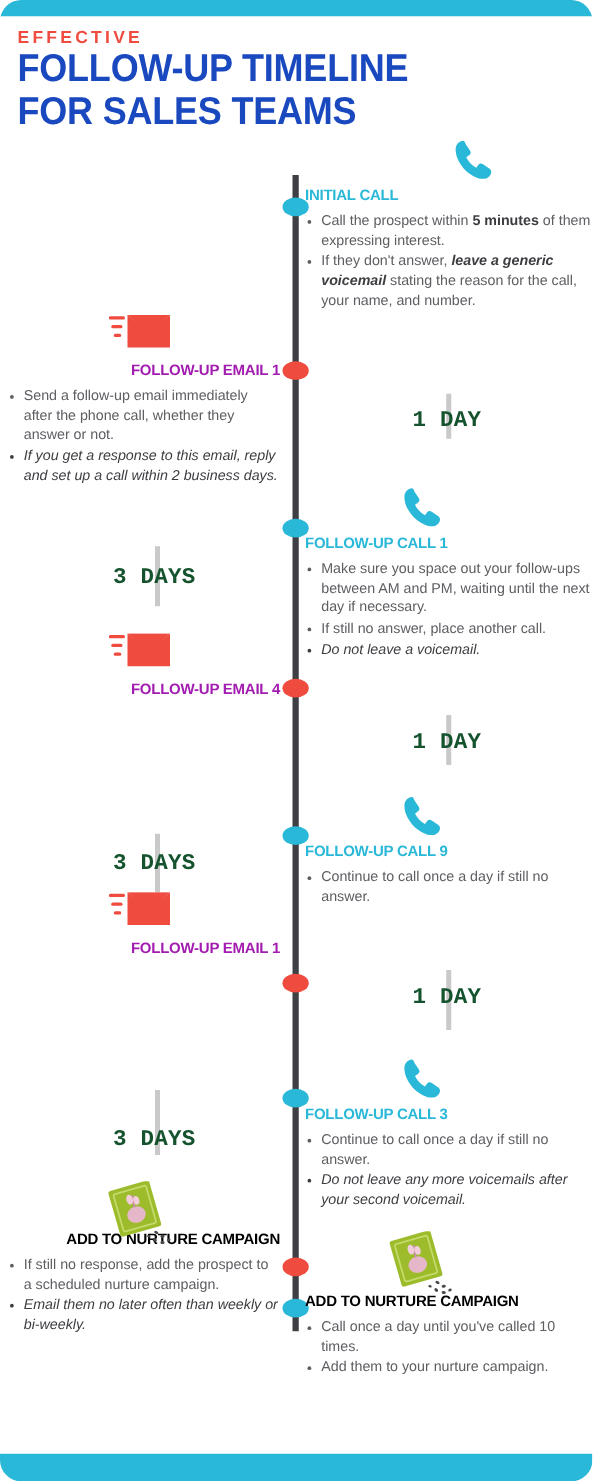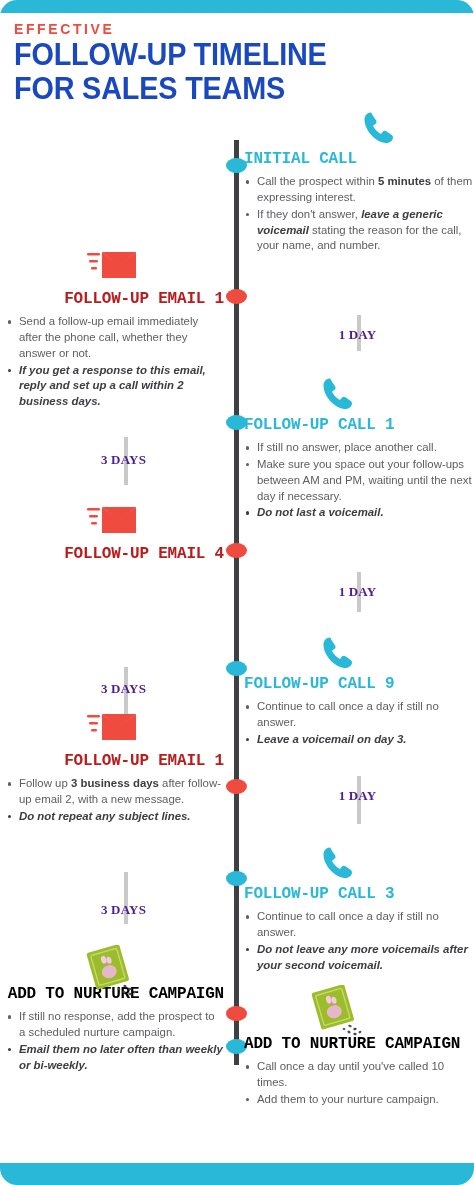--- a/index.html
+++ b/index.html
@@ -79,47 +79,47 @@
   .dot.red  { background: #ef4b3f; }
 
   
   .gap {
     position: absolute;
     width: 4px;
     background: #c9c9c9;
   }
   .gaplabel {
     position: absolute;
-    font-family: Liberation Serif, serif;
+    font-family: Liberation Mono, monospace;
     font-weight: bold;
-    font-size: 13px;
-    color: #4c1d95;
+    font-size: 18px;
+    color: #14532d;
     text-align: center;
     letter-spacing: 0.2px;
   }
 
   
   .block { position: absolute; }
   .block.left  { width: 218px; left: 6px;   text-align: left; }
   .block.right { width: 230px; left: 244px; text-align: left; }
 
   .icon-wrap { width: 100%; height: 40px; position: relative; }
   .icon-wrap.left  { text-align: center; }
   .icon-wrap.right { text-align: center; }
   .icon-wrap svg { display: inline-block; }
 
   .sec-title {
-    font-family: Liberation Mono, monospace;
+    font-family: Liberation Sans, sans-serif;
     font-weight: bold;
-    font-size: 16px;
+    font-size: 12px;
     line-height: 1.15;
     letter-spacing: -0.2px;
     margin-bottom: 6px;
   }
-  .sec-title.red   { color: #b91c1c; text-align: right; }
+  .sec-title.red   { color: #a21caf; text-align: right; }
   .sec-title.cyan  { color: #2ab8d8; }
   .sec-title.green { color: #000000; }
   .title-right-al  { text-align: right; }
 
   ul.bullets {
     list-style: none;
     margin: 0;
     padding: 0;
   }
   ul.bullets li {
@@ -135,21 +135,21 @@
     content: "";
     position: absolute;
     left: 2px;
     top: 6px;
     width: 3.2px;
     height: 3.2px;
     border-radius: 50%;
     background: #5d5d62;
   }
   ul.bullets li.em {
-    font-weight: bold;
+    font-weight: normal;
     font-style: italic;
     color: #3c3c41;
   }
   ul.bullets li.em::before { background: #3c3c41; }
   .b { font-weight: bold; color: #3c3c41; }
   .bi { font-weight: bold; font-style: italic; color: #3c3c41; }
 </style>
 </head>
 <body>
 
@@ -208,31 +208,31 @@
     <div class="sec-title red title-right-al">FOLLOW-UP EMAIL 1</div>
     <ul class="bullets">
       <li>Send a follow-up email immediately after the phone call, whether they answer or not.</li>
       <li class="em">If you get a response to this email, reply and set up a call within 2 business days.</li>
     </ul>
   </div>
 
   <div class="gap" style="left:124px; top:437px; height:48px"></div>
   <div class="gaplabel" style="left:66px; top:452px; width:115px">3 DAYS</div>
 
-  <div class="block right" style="top:376px">
+  <div class="block right" style="top:388px">
     <div class="icon-wrap right">
       <svg width="34" height="36" viewBox="0 0 34 36" style="margin-left:-42px">
         <path d="M8.5 2.5c-3 0-6 3-6 7 0 10.5 10.5 22 20.5 23.5 4.5.7 8-2.5 8-5.5 0-1.3-.5-2-1.6-2.8l-5-3.4c-1.5-1-2.9-.6-3.8.6l-1.6 2.2c-3.5-1.8-6.5-5-8-8.4l2.3-1.6c1.3-.9 1.7-2.3.7-3.8l-3.4-5C9.8 3 9.4 2.5 8.5 2.5z" fill="#2ab8d8"></path>
       </svg>
     </div>
     <div class="sec-title cyan">FOLLOW-UP CALL 1</div>
     <ul class="bullets">
+      <li>Make sure you space out your follow-ups between AM and PM, waiting until the next day if necessary.</li>
       <li>If still no answer, place another call.</li>
-      <li>Make sure you space out your follow-ups between AM and PM, waiting until the next day if necessary.</li>
-      <li class="em">Do not last a voicemail.</li>
+      <li class="em">Do not leave a voicemail.</li>
     </ul>
   </div>
 
   <div class="gap" style="left:357px; top:572px; height:40px"></div>
   <div class="gaplabel" style="left:300px; top:584px; width:115px">1 DAY</div>
 
   <div class="block left" style="top:505px">
     <div class="icon-wrap left">
       <svg width="50" height="32" viewBox="0 0 50 32" style="margin-right:6px">
         <g fill="#ef4b3f">
@@ -253,45 +253,40 @@
 
   <div class="block right" style="top:635px">
     <div class="icon-wrap right">
       <svg width="34" height="36" viewBox="0 0 34 36" style="margin-left:-42px">
         <path d="M8.5 2.5c-3 0-6 3-6 7 0 10.5 10.5 22 20.5 23.5 4.5.7 8-2.5 8-5.5 0-1.3-.5-2-1.6-2.8l-5-3.4c-1.5-1-2.9-.6-3.8.6l-1.6 2.2c-3.5-1.8-6.5-5-8-8.4l2.3-1.6c1.3-.9 1.7-2.3.7-3.8l-3.4-5C9.8 3 9.4 2.5 8.5 2.5z" fill="#2ab8d8"></path>
       </svg>
     </div>
     <div class="sec-title cyan">FOLLOW-UP CALL 9</div>
     <ul class="bullets">
       <li>Continue to call once a day if still no answer.</li>
-      <li class="em">Leave a voicemail on day 3.</li>
     </ul>
   </div>
 
   <div class="gap" style="left:357px; top:776px; height:48px"></div>
   <div class="gaplabel" style="left:300px; top:788px; width:115px">1 DAY</div>
 
   <div class="block left" style="top:712px">
     <div class="icon-wrap left">
       <svg width="50" height="32" viewBox="0 0 50 32" style="margin-right:6px">
         <g fill="#ef4b3f">
           <rect x="0" y="3" width="13" height="2.6" rx="1.3"></rect>
           <rect x="2" y="10" width="9" height="2.6" rx="1.3"></rect>
           <rect x="4" y="17" width="6" height="2.6" rx="1.3"></rect>
           <path d="M15 2h34v26H15z"></path>
           <path d="M15 2l17 13L49 2z" fill="#ffffff"></path>
           <path d="M15 2h34L32 16z"></path>
         </g>
       </svg>
     </div>
     <div class="sec-title red title-right-al">FOLLOW-UP EMAIL 1</div>
-    <ul class="bullets">
-      <li>Follow up <span class="b">3 business days</span> after follow-up email 2, with a new message.</li>
-      <li class="em">Do not repeat any subject lines.</li>
-    </ul>
   </div>
 
   <div class="block right" style="top:845px">
     <div class="icon-wrap right">
       <svg width="34" height="36" viewBox="0 0 34 36" style="margin-left:-42px">
         <path d="M8.5 2.5c-3 0-6 3-6 7 0 10.5 10.5 22 20.5 23.5 4.5.7 8-2.5 8-5.5 0-1.3-.5-2-1.6-2.8l-5-3.4c-1.5-1-2.9-.6-3.8.6l-1.6 2.2c-3.5-1.8-6.5-5-8-8.4l2.3-1.6c1.3-.9 1.7-2.3.7-3.8l-3.4-5C9.8 3 9.4 2.5 8.5 2.5z" fill="#2ab8d8"></path>
       </svg>
     </div>
     <div class="sec-title cyan">FOLLOW-UP CALL 3</div>
     <ul class="bullets">

